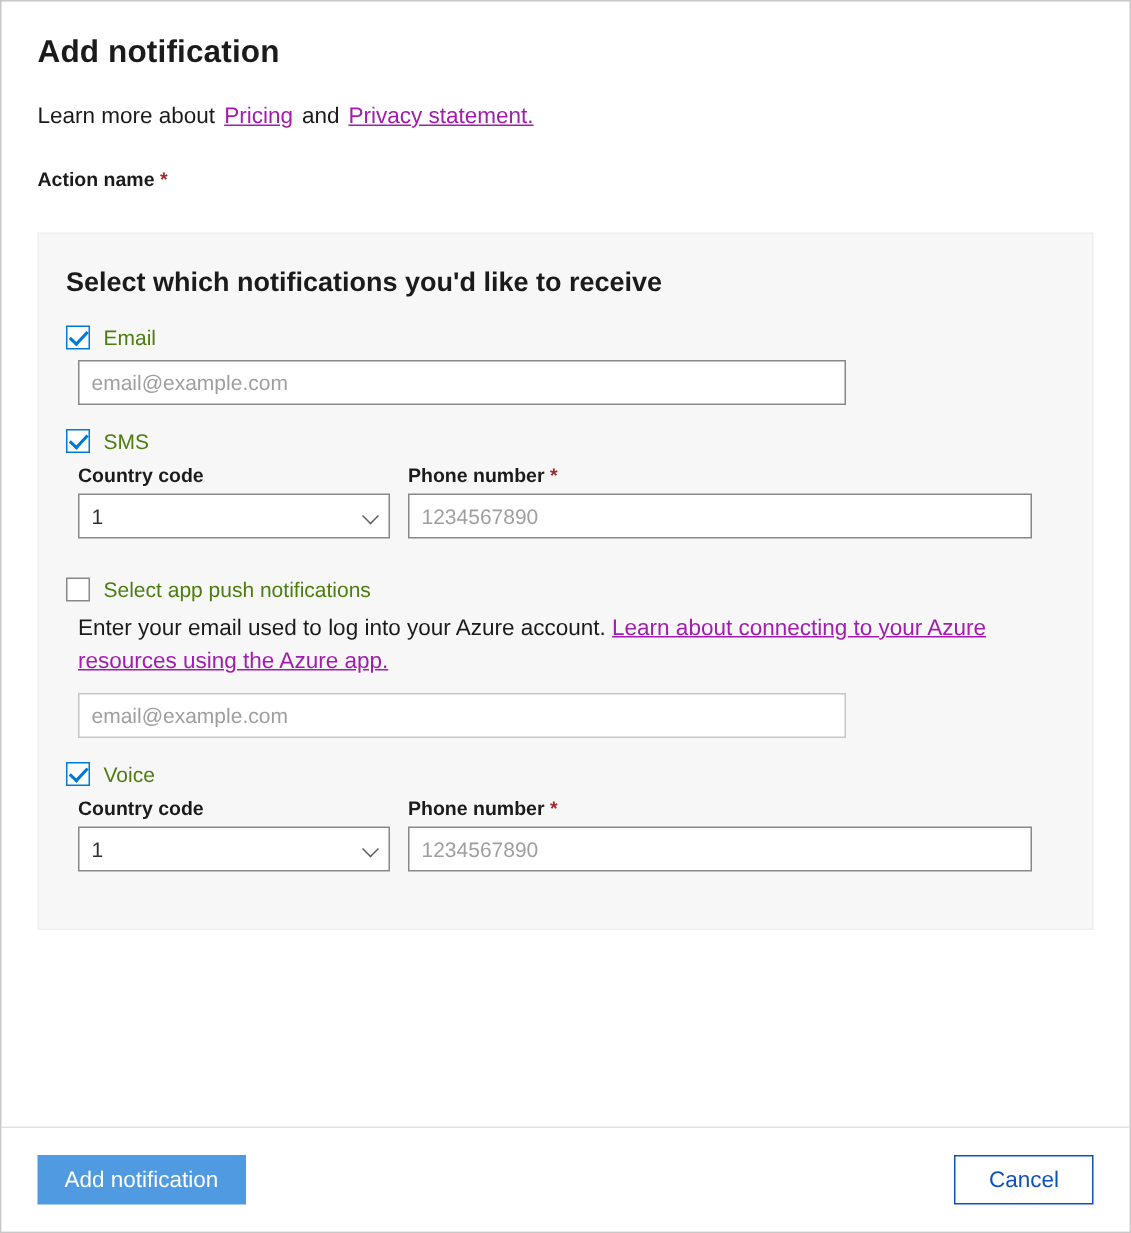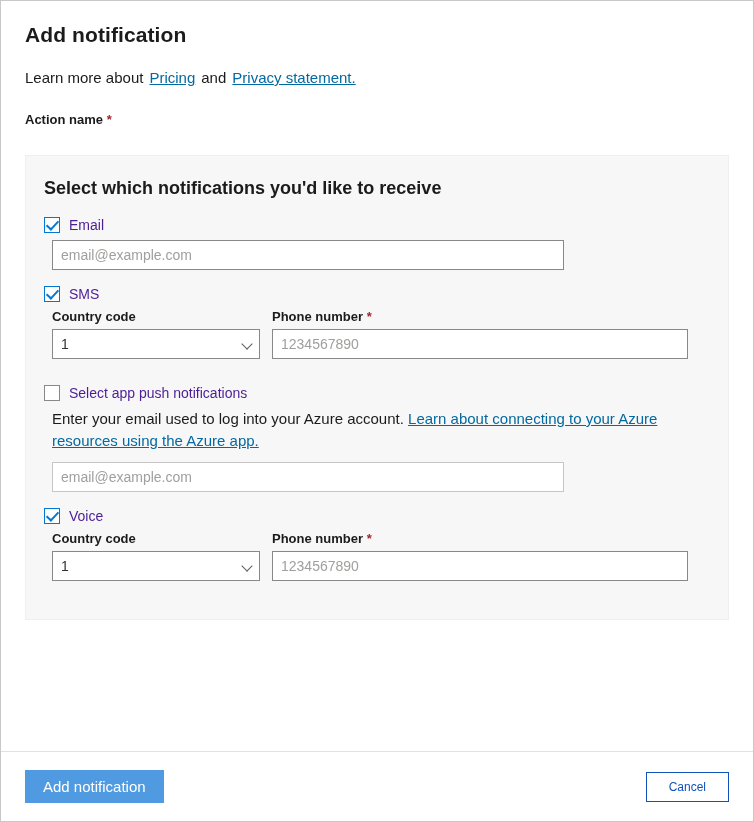--- a/index.html
+++ b/index.html
@@ -29,21 +29,21 @@
   }
   .learn-line {
     margin-top: 22px;
     font-size: 15px;
     color: #1b1b1b;
     display: flex;
     align-items: flex-start;
     gap: 6px;
   }
   .link {
-    color: #0369a1;
+    color: #a21caf;
     text-decoration: underline;
     cursor: pointer;
   }
   .field-label {
     font-size: 13px;
     font-weight: bold;
     color: #1b1b1b;
     margin-top: 26px;
     margin-bottom: 5px;
   }
@@ -107,21 +107,21 @@
     height: 10px;
     border: solid #0078d4;
     border-width: 0 2px 2px 0;
     transform: rotate(43deg);
   }
   .cb.unchecked {
     border: 1px solid #8a8886;
   }
   .check-label {
     font-size: 14px;
-    color: #4c1d95;
+    color: #4d7c0f;
   }
   .sub-input-wrap { padding-left: 8px; }
   .sub-input {
     width: 512px;
   }
   .two-col {
     display: flex;
     gap: 12px;
     padding-left: 8px;
   }
@@ -207,21 +207,21 @@
     border: none;
     font-size: 15px;
     font-family: "Liberation Sans", sans-serif;
     padding: 8px 18px;
     cursor: pointer;
   }
   .btn-secondary {
     background: #ffffff;
     color: #0f52ba;
     border: 1px solid #0f52ba;
-    font-size: 12px;
+    font-size: 15px;
     font-family: "Liberation Sans", sans-serif;
     padding: 7px 22px;
     cursor: pointer;
   }
 </style>
 </head>
 <body>
 
 <div id="panel">
   <div class="panel-body">

